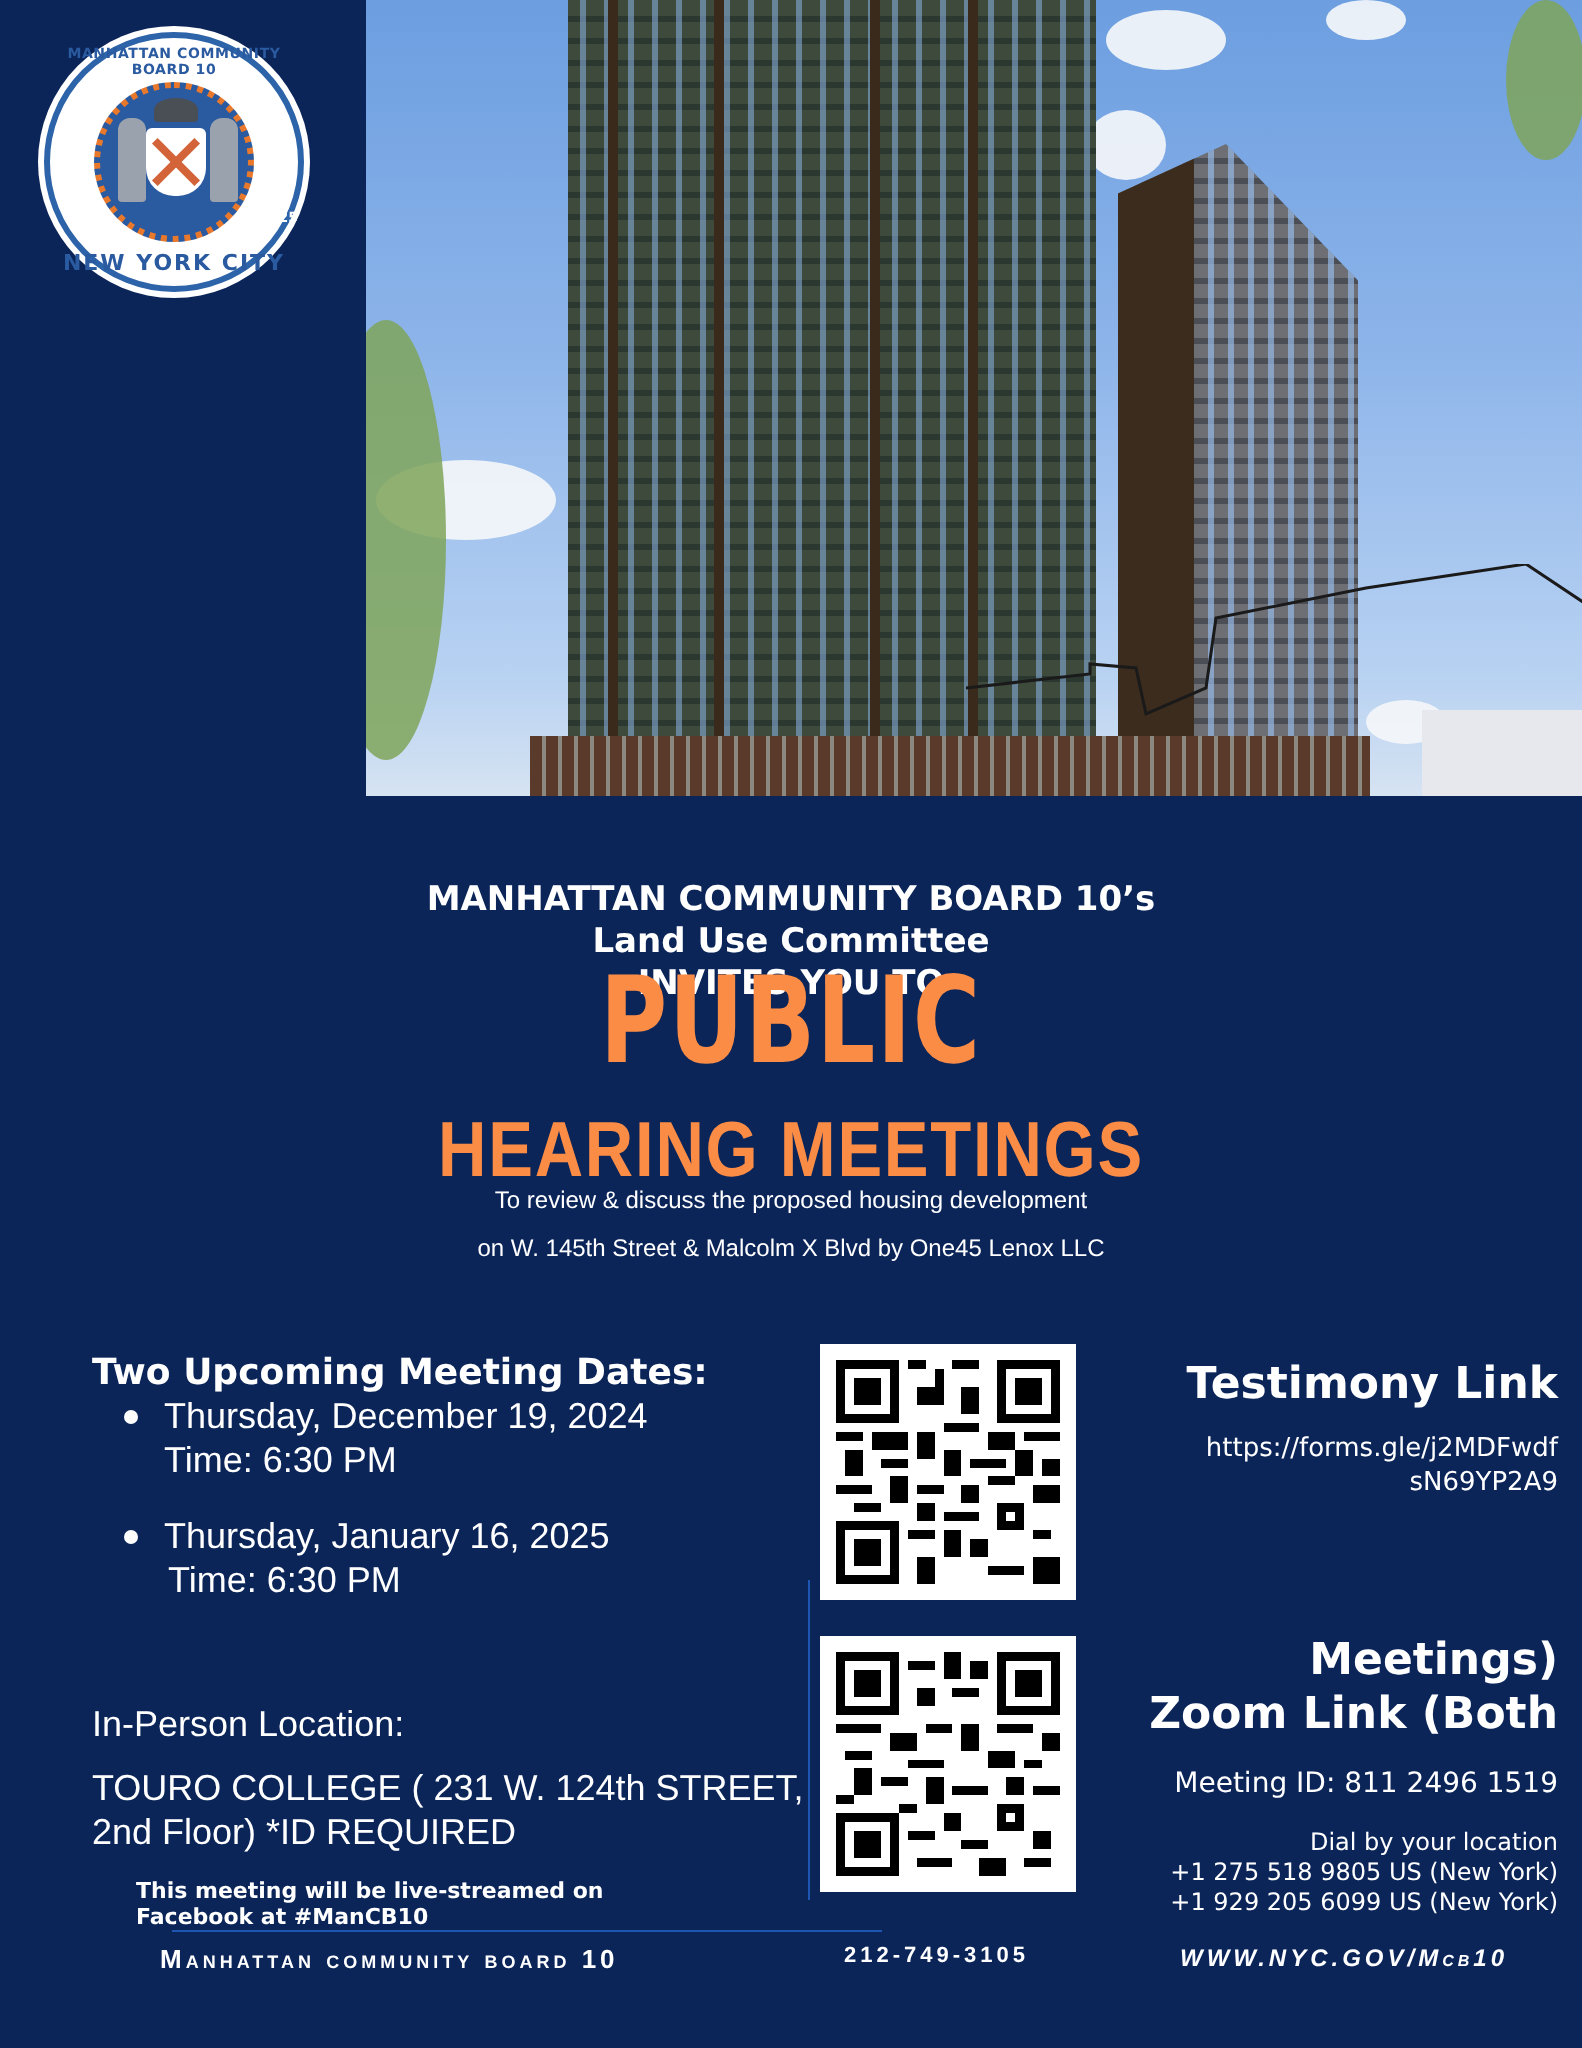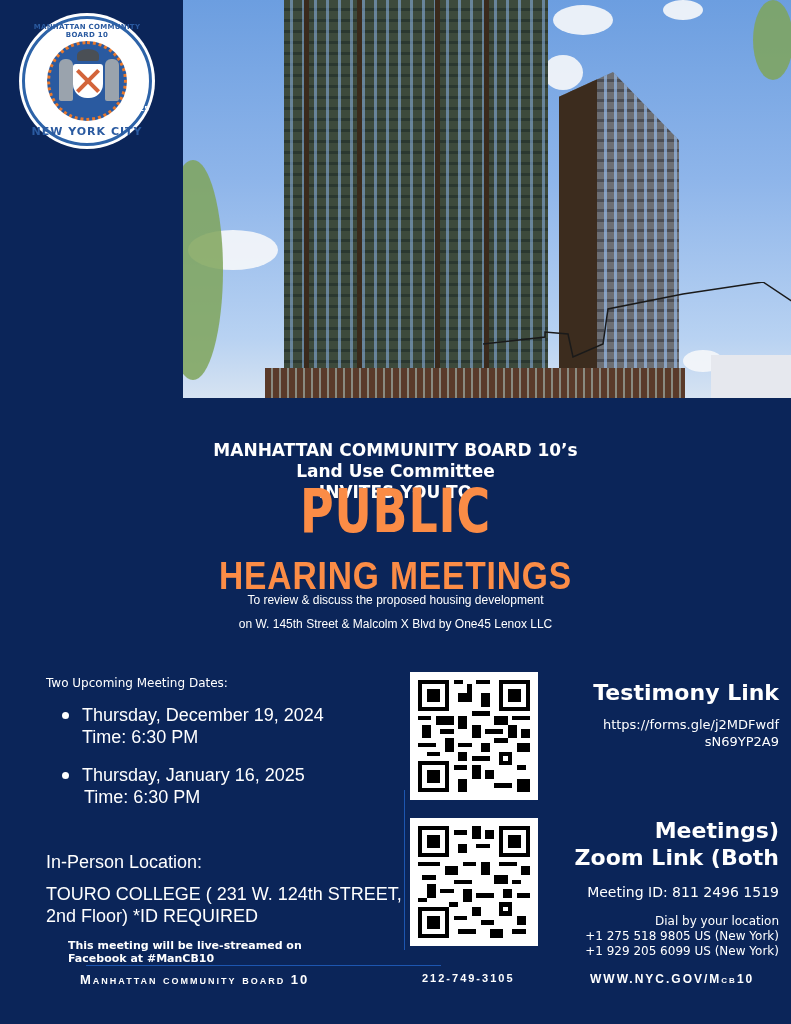--- a/index.html
+++ b/index.html
@@ -46,22 +46,22 @@
   .seal .txt-top { position: absolute; left: 0; right: 0; top: 4px; text-align: center; font-size: 7px; color: #2a5aa0; font-weight: bold; letter-spacing: .3px; }
   .seal .txt-bot { position: absolute; left: 0; right: 0; bottom: 5px; text-align: center; font-size: 11px; color: #2a5aa0; font-weight: bold; letter-spacing: 1px; }
 
   .center { position: absolute; left: 0; width: 791px; text-align: center; }
   .t1 { top: 400px; font-size: 17px; font-weight: bold; line-height: 21px; margin-top: 40px; }
   .public { top: 476px; font-family: "DejaVu Sans Condensed", "Liberation Sans Narrow", "Liberation Sans", sans-serif; font-weight: bold; color: #fb8c46; font-size: 60px; letter-spacing: 1px; transform: scaleX(.85); line-height: 70px; }
   .hearing { top: 553px; font-family: "Liberation Sans", sans-serif; font-weight: bold; color: #fb8c46; font-size: 39px; transform: scaleX(.86); line-height: 46px; letter-spacing: 1px; }
   .sub { top: 588px; font-size: 12px; line-height: 24px; font-family: "Liberation Sans", sans-serif; }
 
   .left-col { position: absolute; left: 46px; top: 676px; width: 350px; }
-  .h-dates { font-size: 12px; font-weight: normal; }
-  .date-list { list-style: none; margin-top: 14px; }
+  .h-dates { font-size: 18px; font-weight: bold; }
+  .date-list { list-style: none; }
   .date-list li { position: relative; padding-left: 36px; margin-bottom: 16px; font-size: 18px; line-height: 22px; font-family: "Liberation Sans", sans-serif; }
   .date-list li .bullet { position: absolute; left: 16px; top: 8px; width: 7px; height: 7px; border-radius: 50%; background: #fff; }
   .loc-label { position: absolute; left: 46px; top: 852px; font-size: 18px; font-family: "Liberation Sans", sans-serif; }
   .loc-val { position: absolute; left: 46px; top: 883px; font-size: 18px; line-height: 22px; font-family: "Liberation Sans", sans-serif; width: 360px; }
   .stream { position: absolute; left: 68px; top: 939px; font-size: 11px; font-weight: bold; line-height: 13px; }
 
   .vline { position: absolute; left: 404px; top: 790px; width: 1px; height: 160px; background: #1d56b0; }
   .hline { position: absolute; left: 86px; top: 965px; width: 355px; height: 1px; background: #1d56b0; }
 
   .qr { position: absolute; width: 128px; height: 128px; background: #fff; padding: 8px; }
@@ -73,21 +73,21 @@
   .testimony-h { top: 680px; font-size: 22px; font-weight: bold; }
   .testimony-url { top: 716px; font-size: 13px; line-height: 17px; width: 240px; }
   .zoom-h { top: 817px; font-size: 22px; font-weight: bold; line-height: 27px; width: 240px; }
   .meeting-id { top: 884px; font-size: 14px; }
   .dial { top: 914px; font-size: 12px; line-height: 15px; }
 
   .footer { position: absolute; top: 972px; left: 0; width: 791px; height: 20px; font-family: "Liberation Sans", sans-serif; font-weight: bold; font-size: 11px; letter-spacing: 2px; }
   .footer span { position: absolute; top: 0; }
   .f1 { left: 80px; font-variant: small-caps; font-size: 13px; }
   .f2 { left: 422px; }
-  .f3 { left: 590px; font-variant: small-caps; font-size: 12px; }
+  .f3 { left: 590px; font-variant: small-caps; font-size: 12px; font-style: italic; }
 </style>
 </head>
 <body>
 
 <div class="hero">
   <div class="cloud" style="left:5px;top:230px;width:90px;height:40px;"></div>
   <div class="cloud" style="left:370px;top:5px;width:60px;height:30px;"></div>
   <div class="cloud" style="left:360px;top:55px;width:40px;height:35px;"></div>
   <div class="cloud" style="left:480px;top:0;width:40px;height:20px;"></div>
   <div class="cloud" style="left:500px;top:350px;width:40px;height:22px;"></div>

